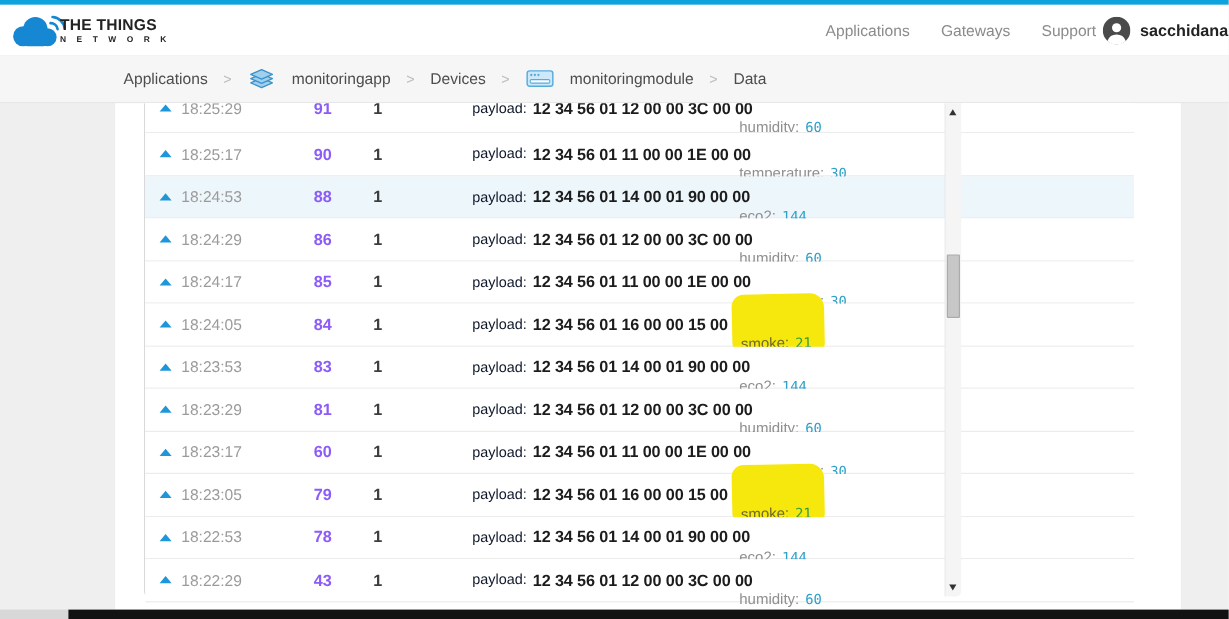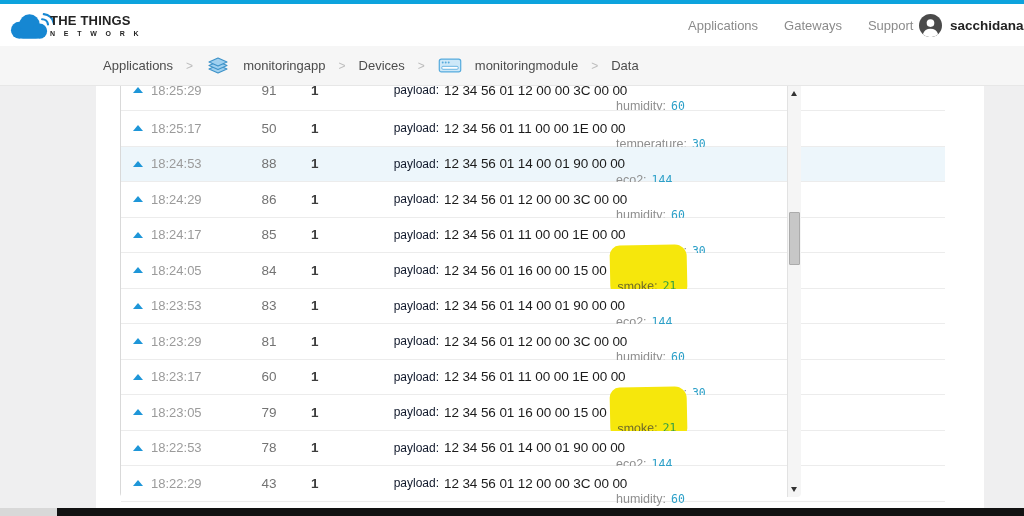--- a/index.html
+++ b/index.html
@@ -46,24 +46,24 @@
   .row{position:relative;width:824px;height:34.5px;border-bottom:1px solid #ececec;background:#fff;}
   .row.hl{background:#edf6fb;}
   .row.clipped{height:24px;overflow:hidden;}
   .row-inner{position:absolute;left:0;top:0;width:100%;height:34.5px;}
   .row.clipped .row-inner{top:-13px;}
   .cell{position:absolute;top:0;bottom:0;display:flex;align-items:center;white-space:nowrap;}
   .c-arrow{left:12px;}
   .up-arrow{width:0;height:0;border-left:5px solid transparent;border-right:5px solid transparent;
     border-bottom:6px solid #1e96d8;display:block;}
   .c-time{left:30px;font-size:13px;color:#9b9b9b;}
-  .c-counter{left:128px;width:40px;justify-content:center;font-size:13.5px;font-weight:400;color:#737373;}
+  .c-counter{left:128px;width:40px;justify-content:center;font-size:13.5px;font-weight:700;color:#8b5cf6;}
   .c-port{left:190px;font-size:13.5px;font-weight:700;color:#3d3d3d;}
   .c-payload-label{left:160px;width:158px;justify-content:flex-end;font-size:12px;color:#0f172a;}
-  .c-bytes{left:323px;font-size:13.5px;font-weight:400;color:#1c1c1c;letter-spacing:-0.1px;}
+  .c-bytes{left:323px;font-size:13.5px;font-weight:700;color:#1c1c1c;letter-spacing:-0.1px;}
   .c-field{left:489px;}
   .decoded{display:flex;align-items:baseline;padding:2px 6px;}
   .field-label{font-size:12.5px;color:#8f8f8f;margin-top:25px;}
   .field-value{font-size:11.5px;color:var(--teal,#2da0c8);font-family:"DejaVu Sans Mono",monospace;padding-left:5px;margin-top:32px;}
   .decoded.marked{background:var(--mark,#f6e70c);border-radius:10px 12px 9px 11px;
     transform:rotate(-1.2deg);padding:2px 11px 3px 7px;}
   .decoded.marked .field-label{color:#6d6a2a;}
   .decoded.marked .field-value{color:#2f9e46;}
 
   
@@ -163,21 +163,21 @@
         </span>
       </span>
     </div>
   </div>
       <div class="row">
     <div class="row-inner">
       <span class="cell c-arrow">
         <span class="up-arrow"></span>
       </span>
       <span class="cell c-time">18:25:17</span>
-      <span class="cell c-counter">50</span>
+      <span class="cell c-counter">90</span>
       <span class="cell c-port">1</span>
       <span class="cell c-payload-label">payload:</span>
       <span class="cell c-bytes">12 34 56 01 11 00 00 1E 00 00</span>
       <span class="cell c-field">
         <span class="decoded">
           <span class="field-label">temperature:</span>
           <span class="field-value">30</span>
         </span>
       </span>
     </div>

